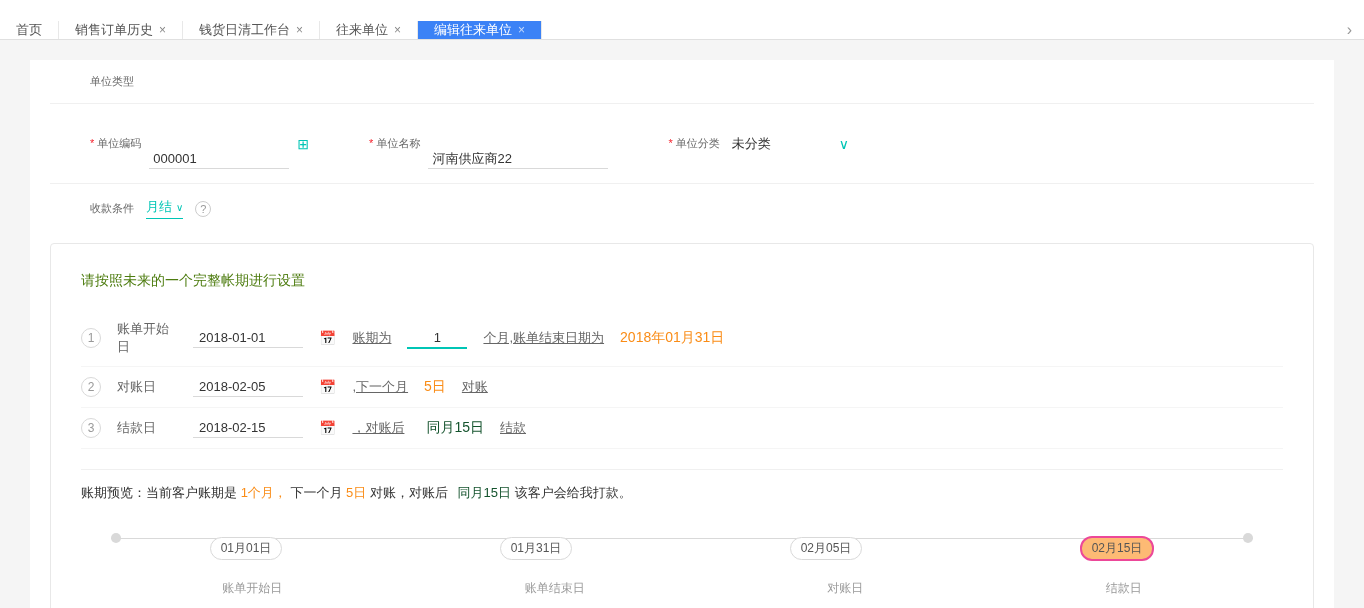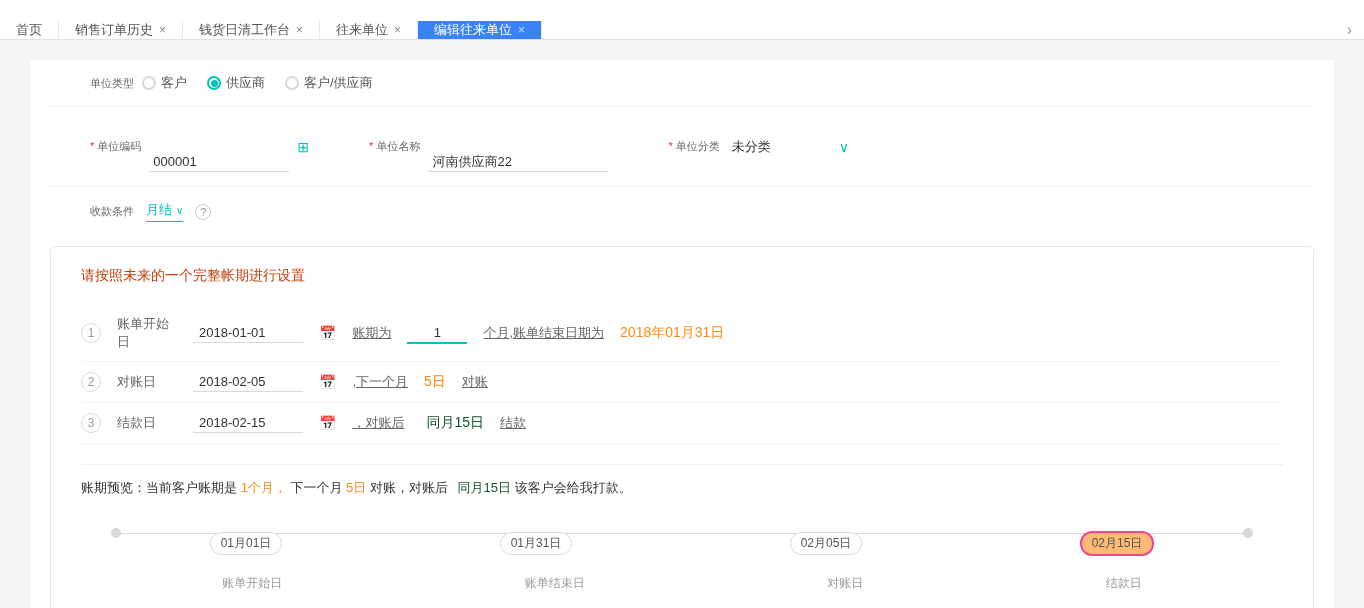--- a/index.html
+++ b/index.html
@@ -169,22 +169,23 @@
     .card {
       border: 1px solid #e8e8e8;
       border-radius: 4px;
       margin: 10px 0;
       padding: 20px 30px;
       background: #fff;
     }
 
     .card-title {
       font-size: 14px;
-      color: #c2410c;
+      color: #4d7c0f;
       margin-bottom: 20px;
+      margin-top: 8px;
     }
 
     
     .period-row {
       display: flex;
       align-items: center;
       padding: 10px 0;
       gap: 16px;
       border-bottom: 1px solid #f5f5f5;
     }
@@ -289,34 +290,20 @@
   </div>
   <div class="tab-more">›</div>
 </div>
 
 <div class="content">
   <div class="form-section">
 
     <div class="form-row radio-row">
       <div class="field-group">
         <span class="field-label">单位类型</span>
-        <div class="radio-group">
-          <label class="radio-item">
-            <div class="radio-circle"></div>
-            <span>客户</span>
-          </label>
-          <label class="radio-item">
-            <div class="radio-circle checked"></div>
-            <span>供应商</span>
-          </label>
-          <label class="radio-item">
-            <div class="radio-circle"></div>
-            <span>客户/供应商</span>
-          </label>
-        </div>
       </div>
     </div>
 
     <hr class="divider-line">
 
     <div class="form-row">
       <div class="field-group" style="margin-left:40px;">
         <span class="field-label required">单位编码</span>
         <input class="field-input" style="width: 140px;" value="000001">
         <span style="color:#00c5b5;cursor:pointer;font-size:14px;">⊞</span>

